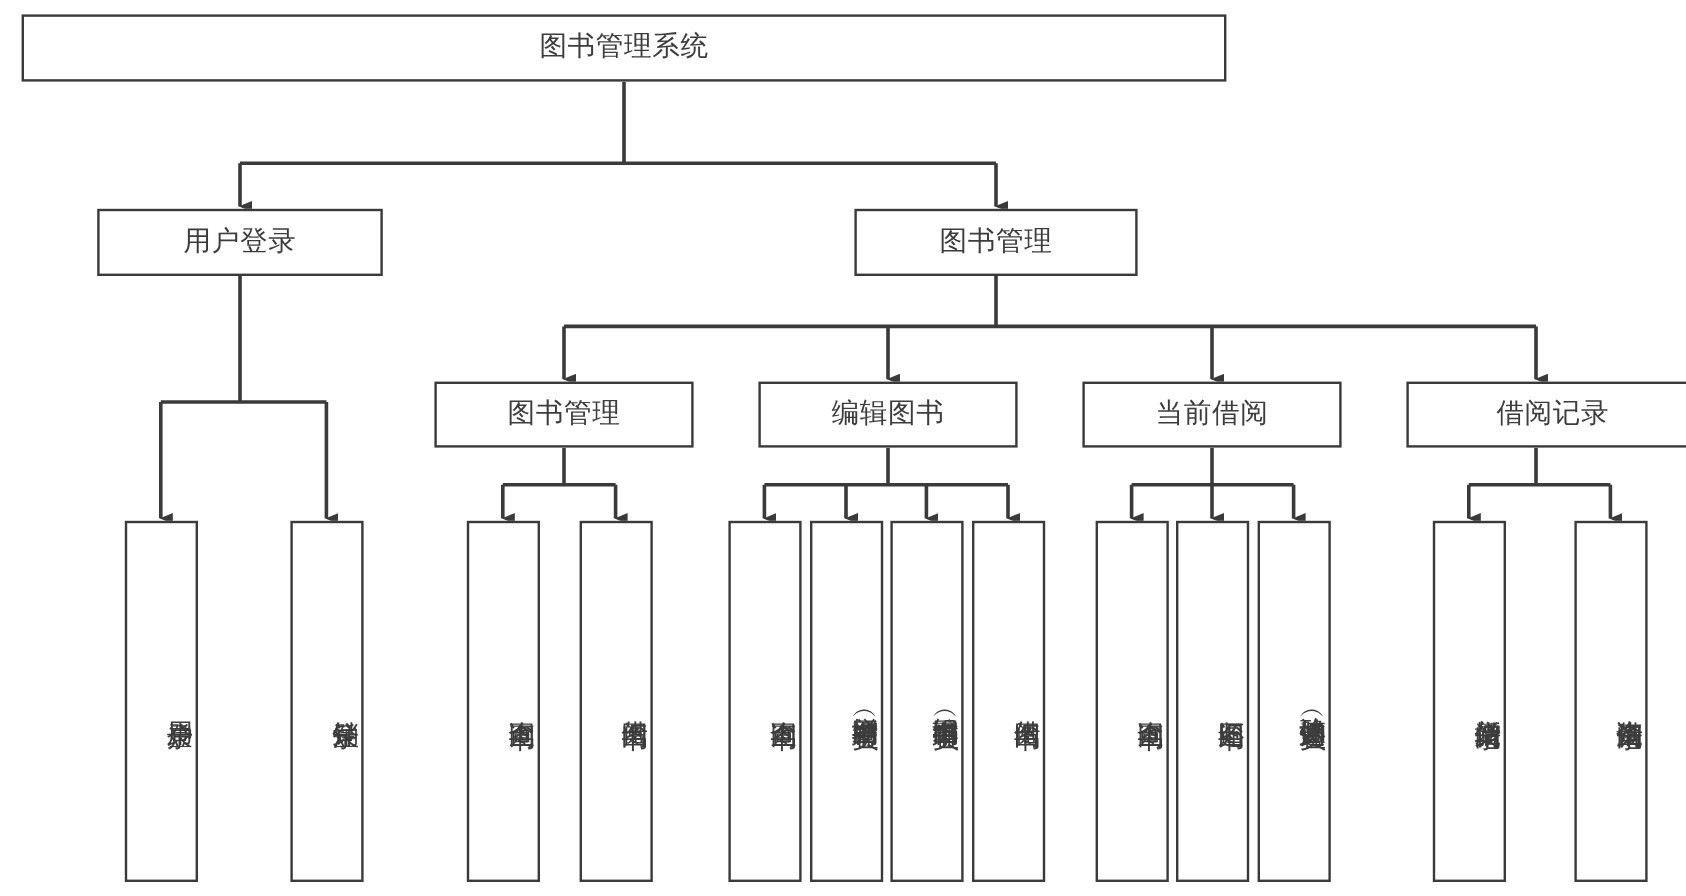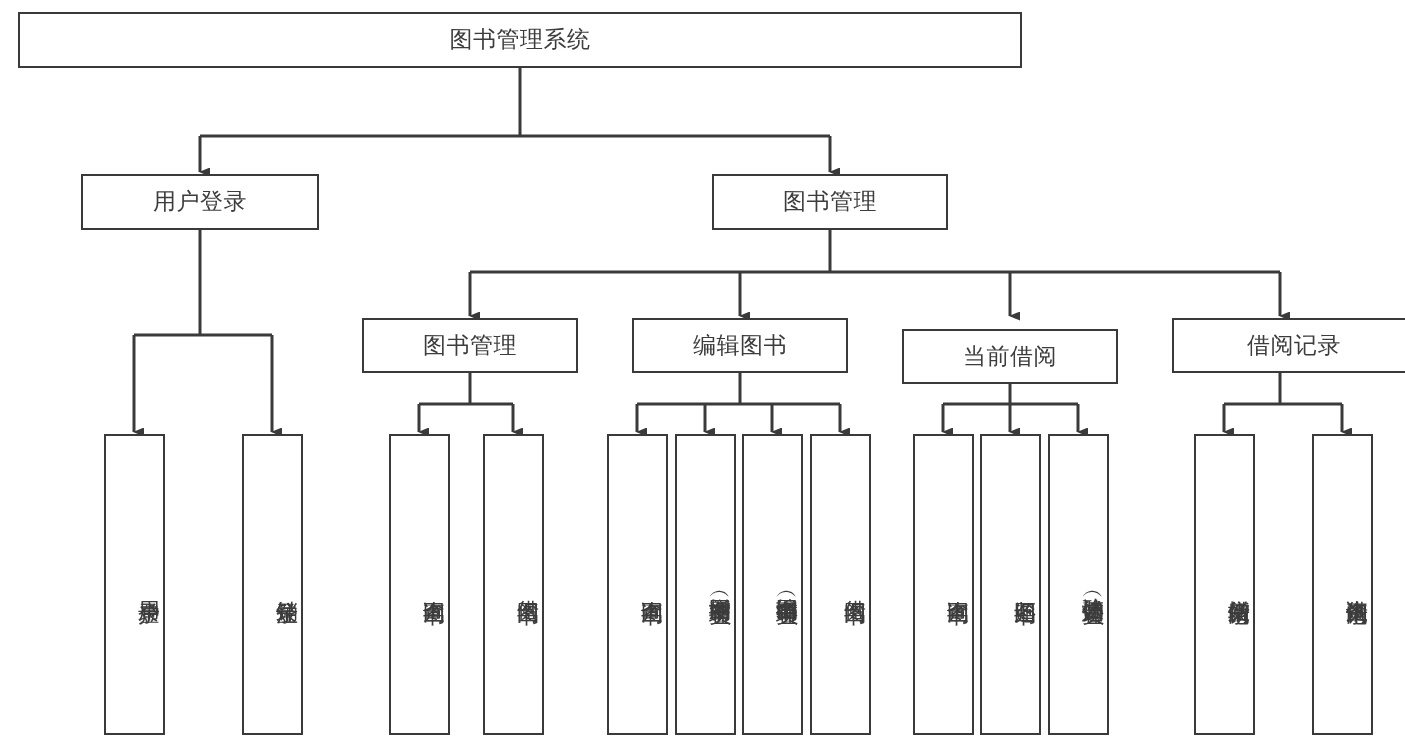--- a/index.html
+++ b/index.html
@@ -137,21 +137,21 @@
   <div class="node node-h" style="left:712px; top:174px; width:236px; height:56px;">
     <span class="node-label">图书管理</span>
   </div>
 
   <div class="node node-h" style="left:362px; top:318px; width:216px; height:55px;">
     <span class="node-label">图书管理</span>
   </div>
   <div class="node node-h" style="left:632px; top:318px; width:216px; height:55px;">
     <span class="node-label">编辑图书</span>
   </div>
-  <div class="node node-h" style="left:902px; top:318px; width:216px; height:55px;margin-top:11px;">
+  <div class="node node-h" style="left:902px; top:318px; width:216px; height:55px;">
     <span class="node-label">当前借阅</span>
   </div>
   <div class="node node-h" style="left:1172px; top:318px; width:244px; height:55px;">
     <span class="node-label">借阅记录</span>
   </div>
 
   <div class="node node-v" style="left:104px; top:434px; width:61px; height:301px;">
     <span class="node-label">用户登录</span>
   </div>
   <div class="node node-v" style="left:242px; top:434px; width:61px; height:301px;">

